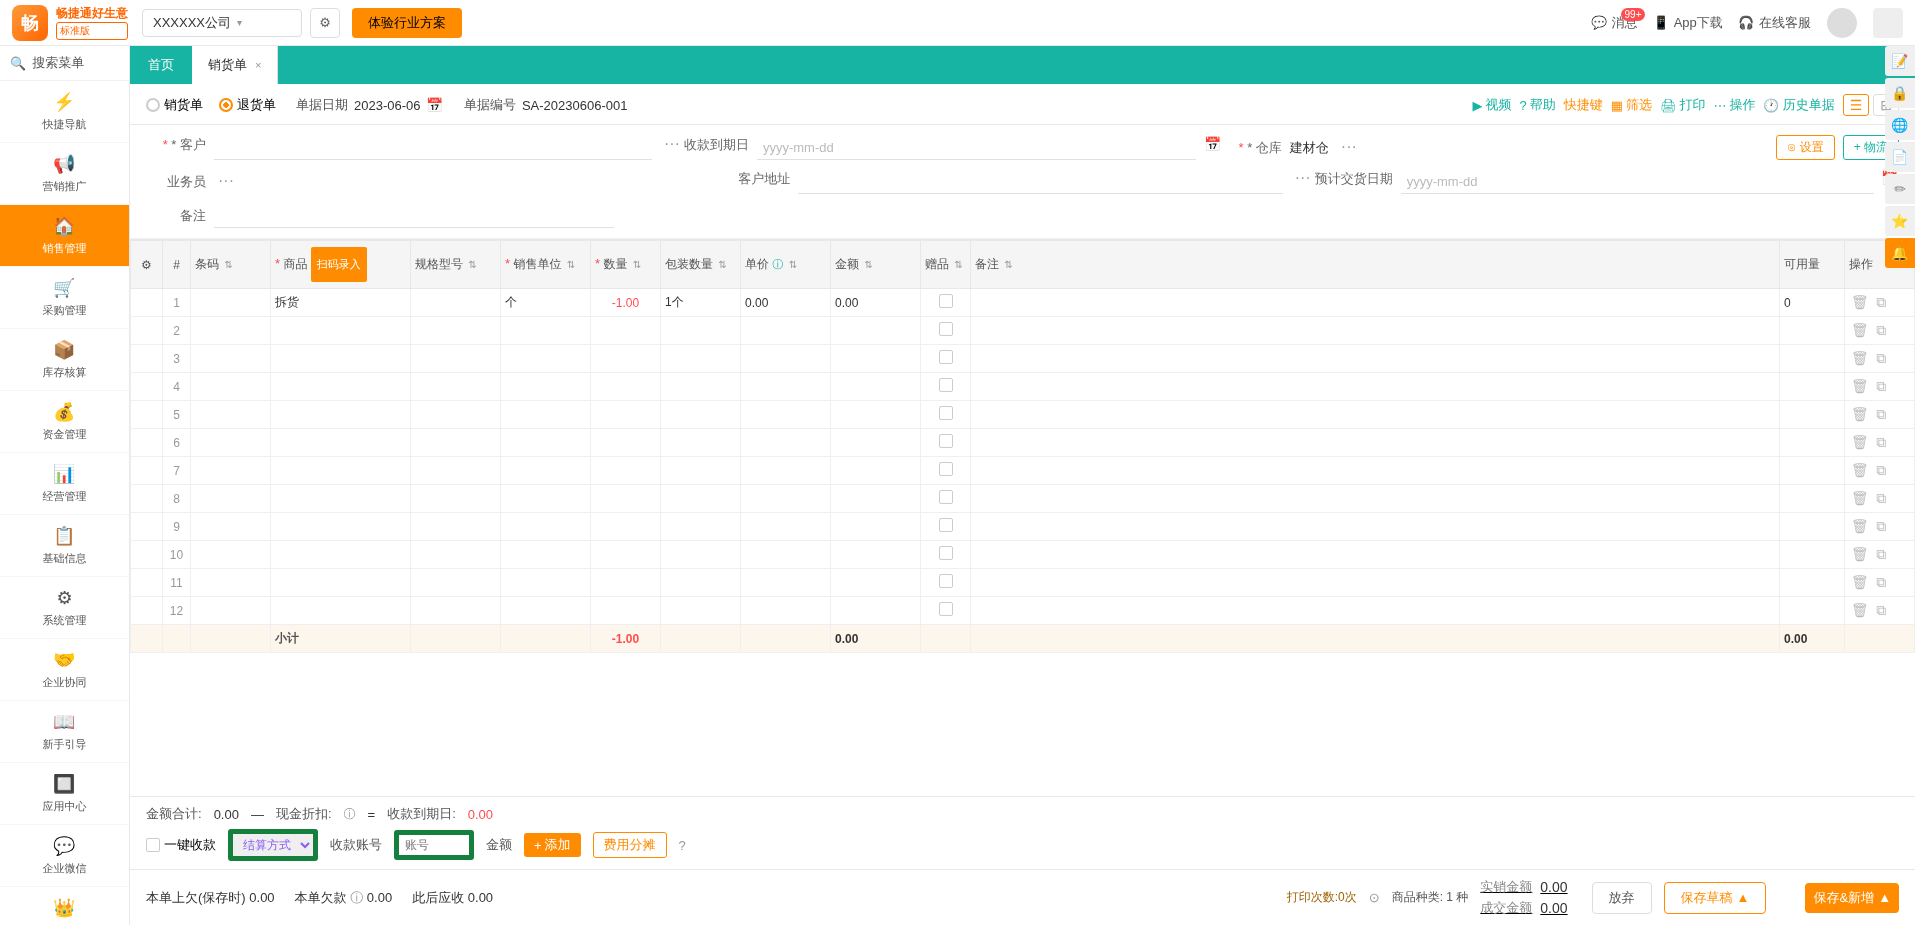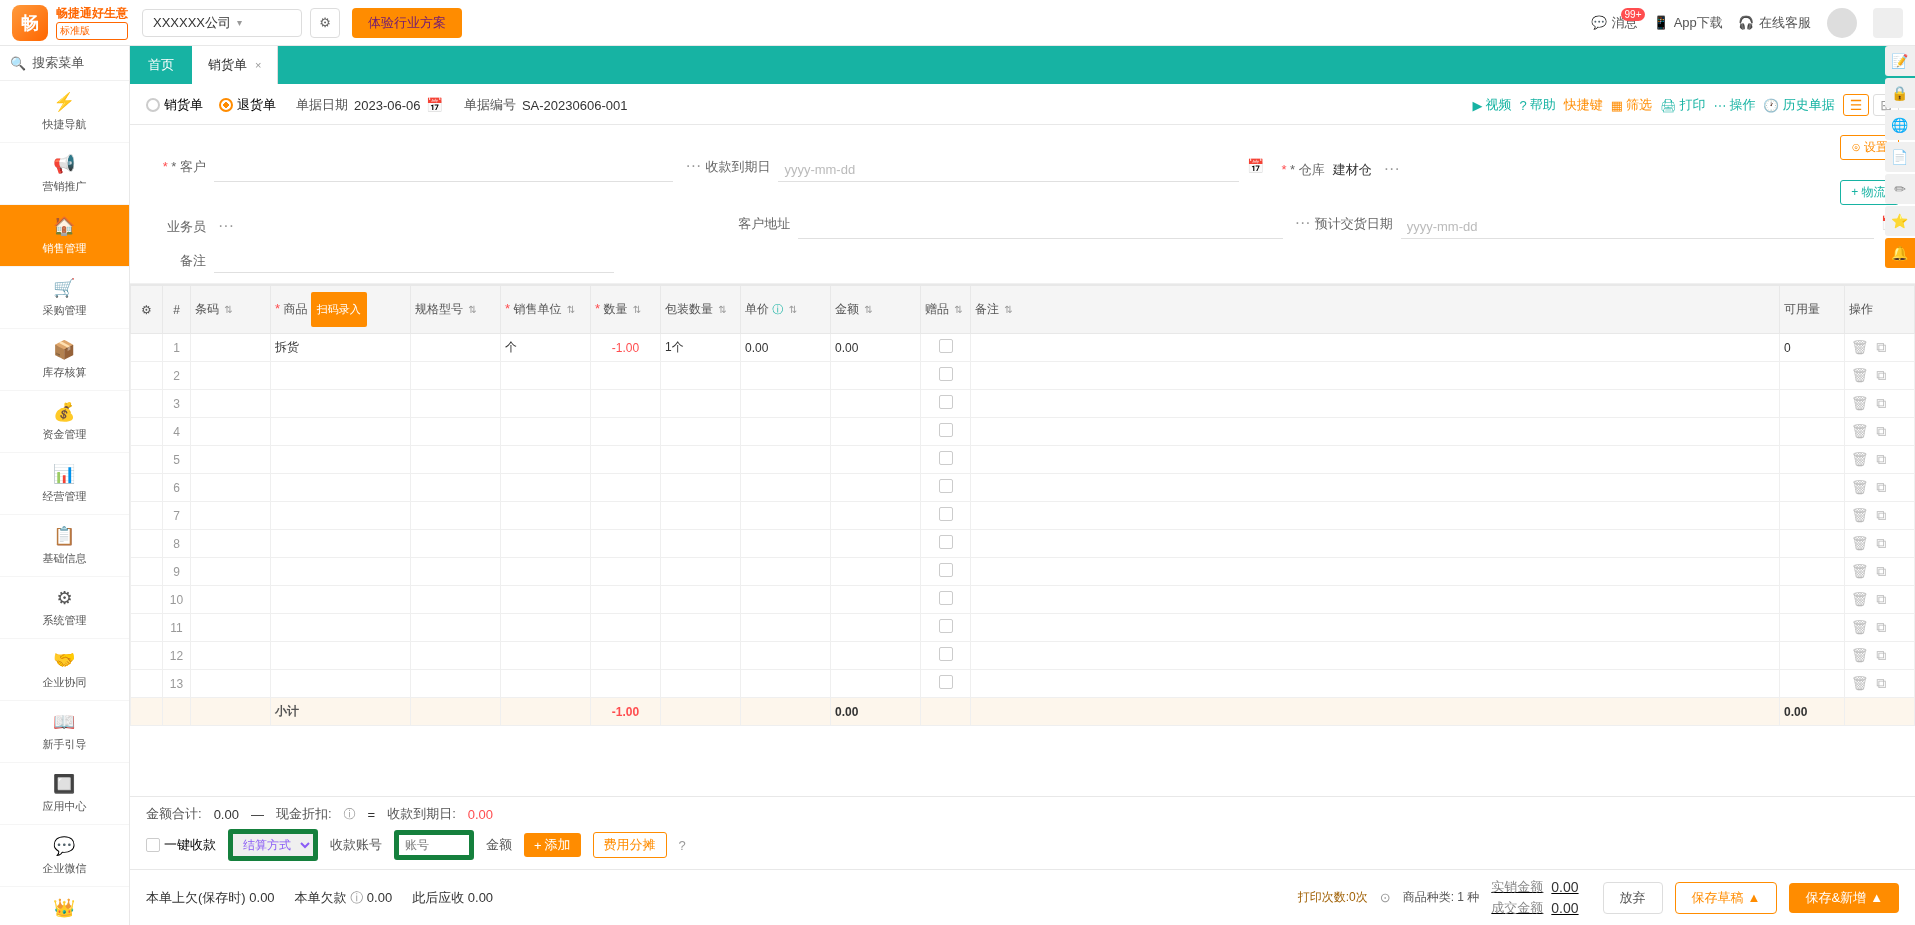--- a/index.html
+++ b/index.html
@@ -43,21 +43,21 @@
     .gear-btn {
       margin-left: 8px;
       width: 30px; height: 30px;
       border: 1px solid #ddd; border-radius: 4px;
       display: flex; align-items: center; justify-content: center;
       cursor: pointer; color: #666;
     }
 
     .trial-btn {
       margin-left: 12px;
-      background: #ff8c00; color: #701a75;
+      background: #ff8c00; color: #000000;
       border: none; border-radius: 4px;
       padding: 6px 16px; cursor: pointer; font-size: 13px;
     }
 
     .header-right {
       margin-left: auto;
       display: flex; align-items: center; gap: 16px;
     }
     .header-icon-item {
       display: flex; align-items: center; gap: 4px;
@@ -181,21 +181,21 @@
     .form-input {
       flex: 1; border: none; border-bottom: 1px solid #e0e0e0;
       padding: 4px 6px; color: #333; outline: none;
       font-size: 13px;
     }
     .form-input::placeholder { color: #bbb; }
     .dots-btn { color: #999; cursor: pointer; padding: 0 4px; font-size: 16px; line-height: 1; }
     .calendar-btn { color: #999; cursor: pointer; font-size: 14px; }
 
     .right-actions {
-      display: flex; flex-direction: column; gap: 20px;
+      display: flex; gap: 8px;
       padding: 0 0 0 16px;
     }
     .action-btn-orange {
       background: #fff; color: #ff8c00;
       border: 1px solid #ff8c00; border-radius: 3px;
       padding: 3px 10px; cursor: pointer; font-size: 12px;
       display: flex; align-items: center; gap: 3px; white-space: nowrap;
     }
     .action-btn-blue {
       background: #fff; color: #17b3a3;
@@ -294,22 +294,22 @@
       border: 1px solid #ddd; background: #fff; color: #555;
       border-radius: 4px; padding: 6px 16px; cursor: pointer;
     }
     .btn-save-draft {
       border: 1px solid #ff8c00; background: #fff; color: #ff8c00;
       border-radius: 4px; padding: 6px 16px; cursor: pointer;
       display: flex; align-items: center; gap: 4px;
     }
     .btn-save-new {
       background: #ff8c00; color: #fff; border: none;
-      border-radius: 4px; padding: 6px 16px; cursor: pointer;
-      display: flex; align-items: center; gap: 4px;
+      border-radius: 4px; padding: 6px 8px; cursor: pointer;
+      display: flex; align-items: center; gap: 4px; margin-left: 27px;
     }
 
     
     .float-right-panel {
       position: fixed; right: 0; top: 46px;
       width: 30px;
       display: flex; flex-direction: column; gap: 2px;
       z-index: 100;
     }
     .float-btn {
@@ -847,41 +847,20 @@
       <td class="text-center">
         <div style="width:14px;height:14px;border:1px solid #ccc;border-radius:2px;display:inline-block;"></div>
       </td>
       <td></td>
       <td></td>
       <td>
         <span class="row-icon-btn">🗑</span>
         <span class="row-icon-btn">⧉</span>
       </td>
     </tr>
-              <tr>
-      <td class="text-center"></td>
-      <td class="row-num-cell">13</td>
-      <td></td>
-      <td></td>
-      <td></td>
-      <td></td>
-      <td class="text-center" style=""></td>
-      <td></td>
-      <td></td>
-      <td></td>
-      <td class="text-center">
-        <div style="width:14px;height:14px;border:1px solid #ccc;border-radius:2px;display:inline-block;"></div>
-      </td>
-      <td></td>
-      <td></td>
-      <td>
-        <span class="row-icon-btn">🗑</span>
-        <span class="row-icon-btn">⧉</span>
-      </td>
-    </tr>
               <tr class="subtotal-row">
     <td></td>
     <td></td>
     <td></td>
     <td style="color:#555;">小计</td>
     <td></td>
     <td></td>
     <td class="text-center" style="color:#ff4d4f;">-1.00</td>
     <td></td>
     <td></td>

